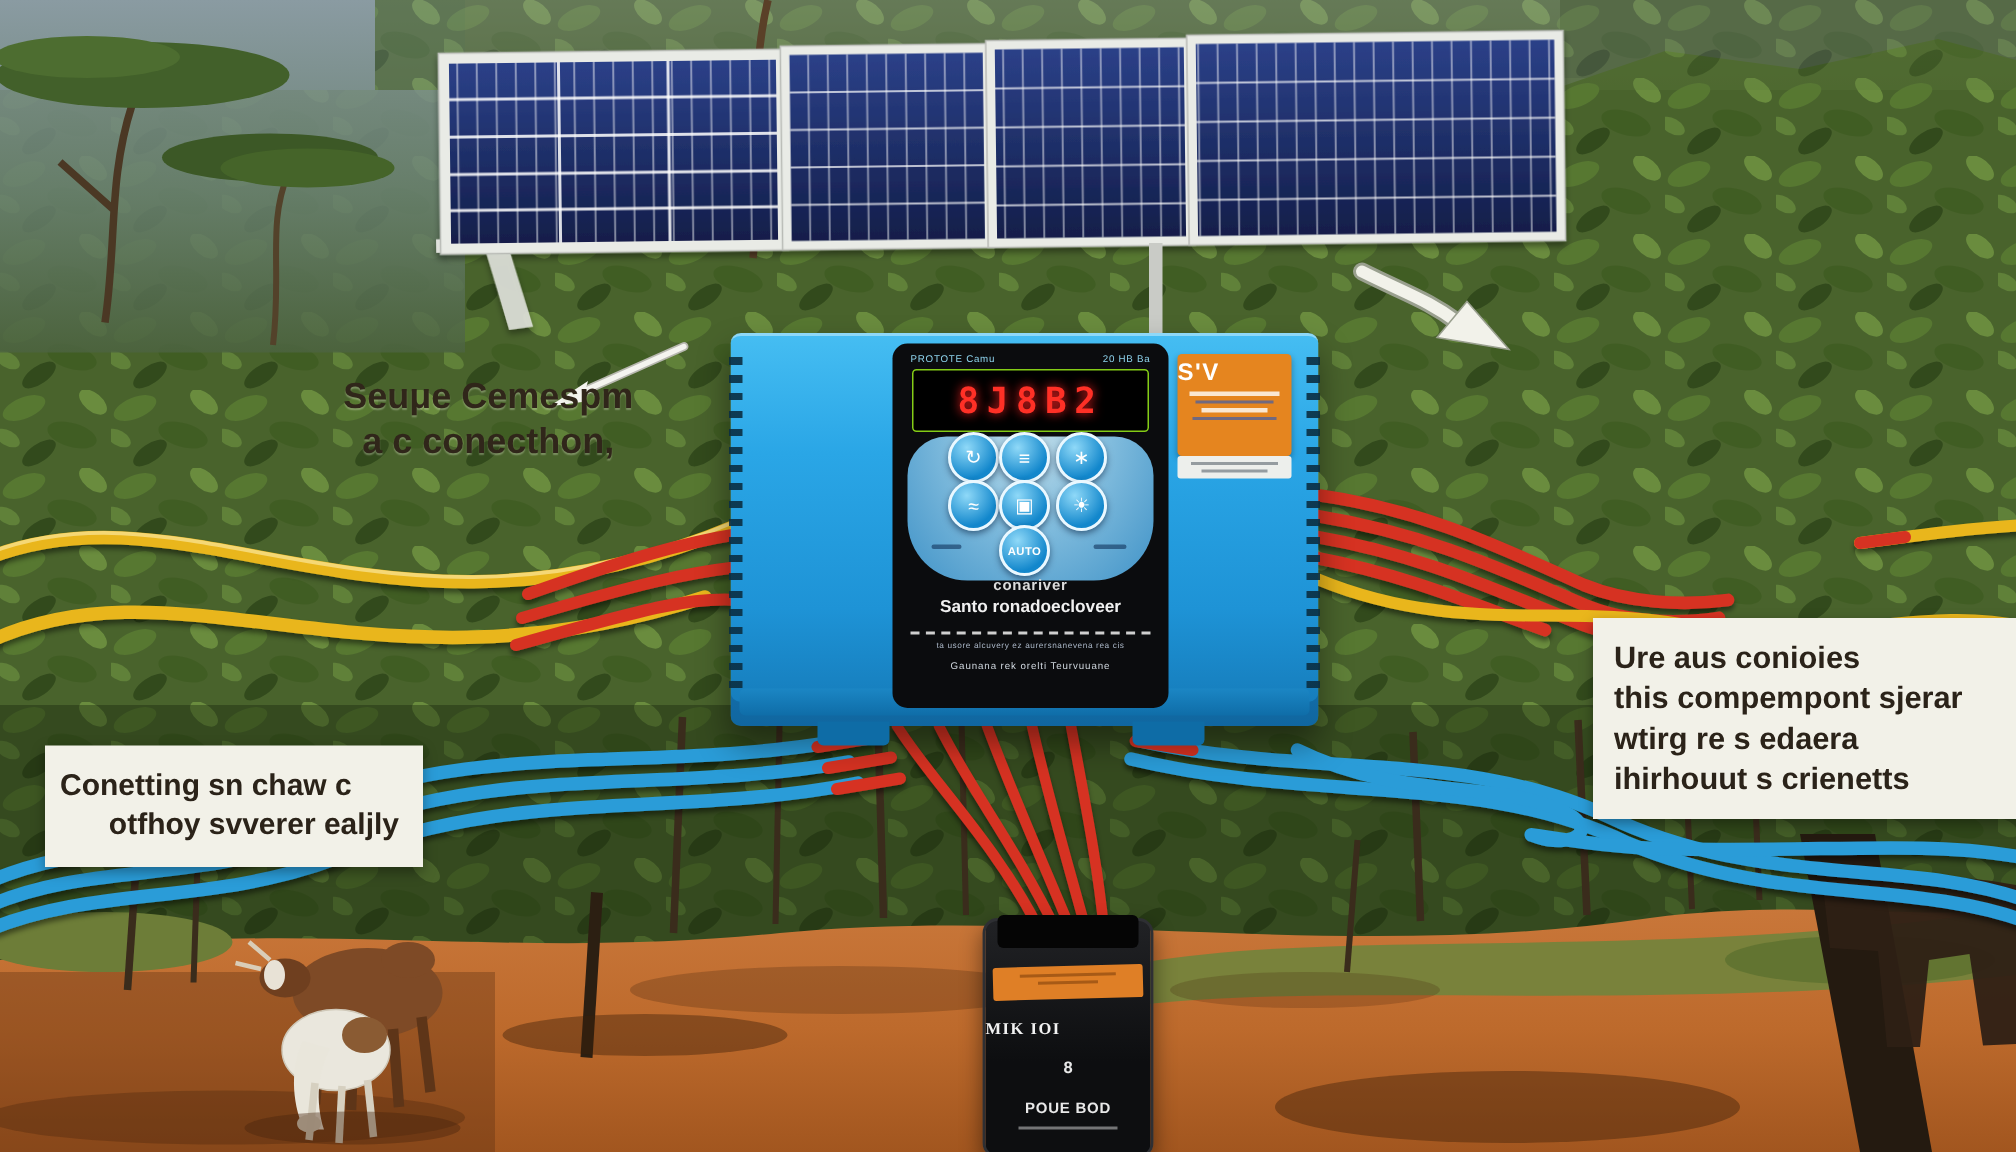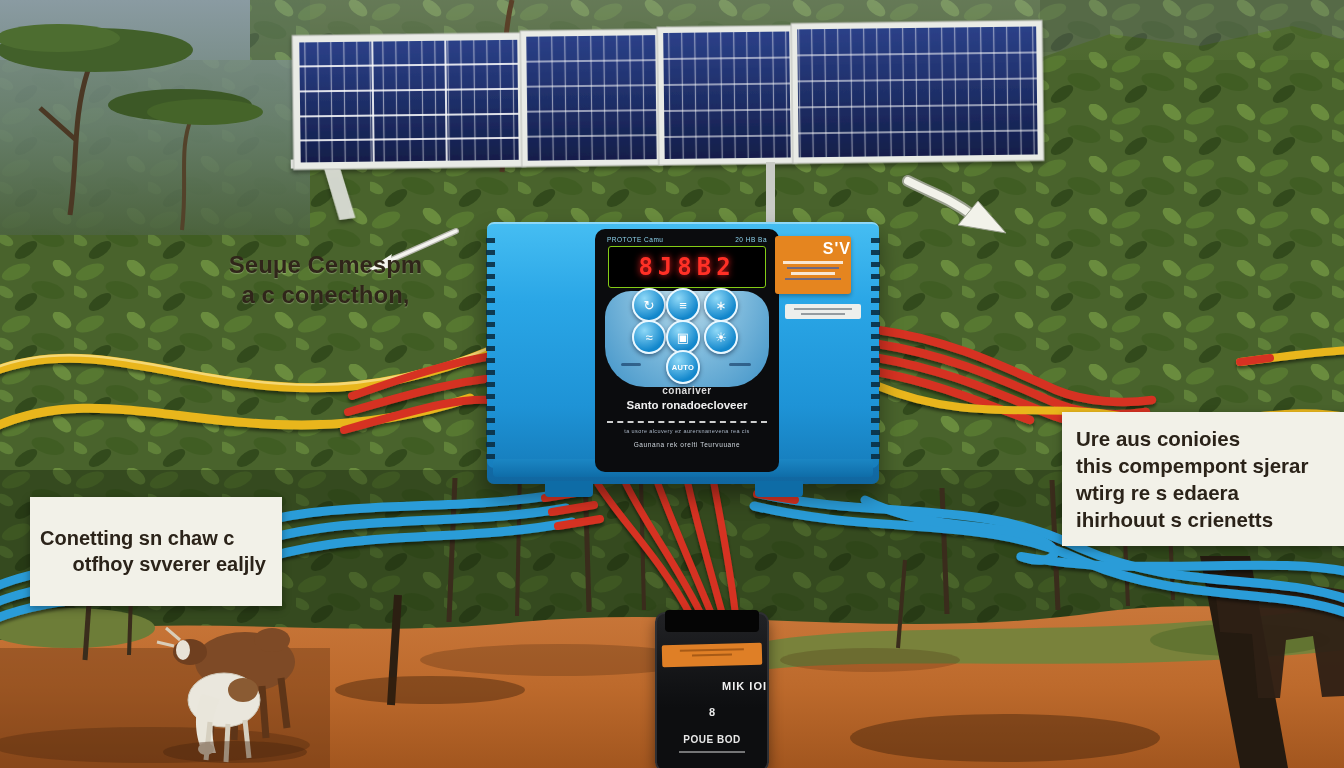--- a/index.html
+++ b/index.html
@@ -5,21 +5,21 @@
   html,body{margin:0;padding:0;background:#222;}
   #scene{position:relative;width:1344px;height:768px;overflow:hidden;
          font-family:"Liberation Sans","DejaVu Sans",sans-serif;}
   #scene svg{position:absolute;left:0;top:0;}
 
   
   .note{position:absolute;background:#f2f1e8;color:#2b2319;font-weight:bold;
         box-shadow:0 3px 8px rgba(0,0,0,.35);line-height:1.32;}
   .note-tr{left:1022px;top:171px;width:224px;padding:11px 12px;font-size:20px;}
   .note-r{left:1062px;top:412px;width:282px;padding:13px 14px;font-size:20.5px;}
-  .note-bl{left:30px;top:497px;width:232px;padding:28px 10px;font-size:20px;}
+  .note-bl{left:30px;top:497px;width:232px;padding:14px 10px;font-size:20px;}
   .note-bl .l2{text-align:right;padding-right:6px;}
   .floating-note{position:absolute;left:168px;top:250px;width:315px;text-align:center;
         color:#30261а;color:#30261a;font-size:24px;font-weight:bold;line-height:1.25;
         text-shadow:0 1px 1px rgba(220,230,200,.35);}
 
   
   #controller{position:absolute;left:487px;top:222px;width:392px;height:260px;
       background:linear-gradient(180deg,#45bdf2 0%,#2aa6e6 30%,#1e93d6 70%,#1478b6 100%);
       border-radius:7px;border-top:2px solid #8ed8f8;
       box-shadow:0 12px 22px rgba(0,0,0,.4), inset 0 -16px 0 rgba(0,20,60,.18);}
@@ -50,40 +50,40 @@
   .tickmark{position:absolute;height:3px;background:rgba(10,40,80,.55);border-radius:2px;}
   .pb-t1{position:absolute;left:0;right:0;top:156px;text-align:center;font-size:10px;
       color:#dcdcdc;font-weight:bold;letter-spacing:.5px;}
   .pb-t2{position:absolute;left:0;right:0;top:170px;text-align:center;font-size:11.5px;
       color:#f0f0f0;font-weight:bold;}
   .pb-hr{position:absolute;left:12px;right:12px;top:192px;border-top:2px dashed #cfcfcf;}
   .pb-t3{position:absolute;left:4px;right:4px;top:199px;text-align:center;font-size:5.5px;
       color:#aab6c6;letter-spacing:.4px;}
   .pb-t4{position:absolute;left:4px;right:4px;top:212px;text-align:center;font-size:6.5px;
       color:#cfd6dd;letter-spacing:.6px;}
-  .sticker{position:absolute;left:288px;top:12px;width:76px;height:58px;background:#e5851f;
-      border-radius:3px;box-shadow:0 2px 4px rgba(0,0,0,.3);text-align:right;}
+  .sticker{position:absolute;left:298px;top:12px;width:76px;height:68px;background:#e5851f;
+      border-radius:3px;box-shadow:0 2px 4px rgba(0,0,0,.3);text-align:left;}
   .sticker .tt{color:#fff;font-weight:bold;font-size:16px;margin-top:4px;letter-spacing:1px;}
   .sbar{margin:3px auto 0;height:2.5px;background:rgba(255,255,255,.8);}
   .sbar.blue{background:rgba(50,90,180,.65);}
   .sticker-strip{position:absolute;left:298px;top:80px;width:76px;height:15px;
       background:#edefec;border-radius:2px;}
   .gbar{margin:3px auto 0;height:2px;background:rgba(90,100,110,.6);}
 
   
   #battery{position:absolute;left:655px;top:612px;width:110px;height:156px;
       background:linear-gradient(180deg,#212225,#0d0e10 60%);
       border-radius:10px;border:2px solid #2e2f33;box-shadow:0 6px 14px rgba(0,0,0,.45);}
   .bat-top{position:absolute;left:8px;right:8px;top:-4px;height:22px;background:#050505;
       border-radius:4px;}
   .bat-strip{position:absolute;left:5px;right:5px;top:30px;height:22px;background:#df7f26;
       transform:rotate(-1.5deg);border-radius:2px;}
   .bat-strip .gbar{background:rgba(120,60,10,.55);}
-  .bat-t1{position:absolute;left:0;right:0;top:66px;text-align:right;color:#f2f2f2;
-      font-weight:bold;font-size:11px;letter-spacing:1px;}
+  .bat-t1{position:absolute;left:0;right:0;top:66px;text-align:left;color:#f2f2f2;
+      font-weight:bold;font-size:11px;letter-spacing:1px;font-family:Liberation Serif, serif;}
   .bat-sym{position:absolute;left:0;right:0;top:92px;text-align:center;color:#e8e8e8;
       font-size:11px;font-weight:bold;}
   .bat-t2{position:absolute;left:0;right:0;top:120px;text-align:center;color:#e8e8e8;
       font-weight:bold;font-size:10px;letter-spacing:.5px;}
   .bat-ln{position:absolute;left:22px;right:22px;top:137px;height:2px;
       background:rgba(220,220,220,.5);}
 </style>
 </head>
 <body>
 

